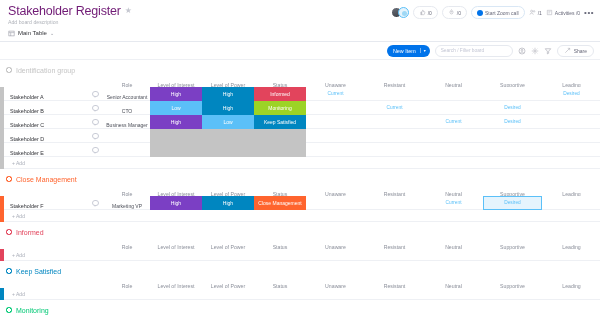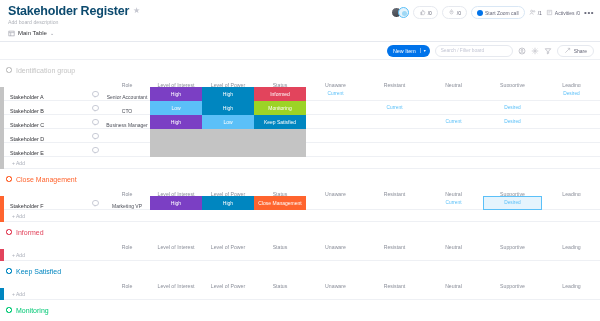--- a/index.html
+++ b/index.html
@@ -17,21 +17,21 @@
     position: relative;
     height: 25px;
     padding: 4px 6px 0 8px;
     display: flex;
     align-items: flex-start;
     justify-content: space-between;
   }
   .title-block { display: flex; flex-direction: column; }
   .title-row { display: flex; align-items: center; gap: 4px; }
   .board-title {
-    font-size: 12.5px; font-weight: bold; color: #0c4a6e;
+    font-size: 12.5px; font-weight: normal; color: #701a75;
     letter-spacing: -0.2px; line-height: 14px;
   }
   .star-icon { font-size: 8px; color: #c5c7d0; line-height: 14px; }
   .board-desc {
     font-size: 5.2px; color: #b0b3ba; margin-top: 1px; line-height: 7px;
   }
 
   .top-actions { display: flex; align-items: center; gap: 4px; padding-top: 2px; }
   .avatar-group { display: flex; align-items: center; }
   .avatar {

